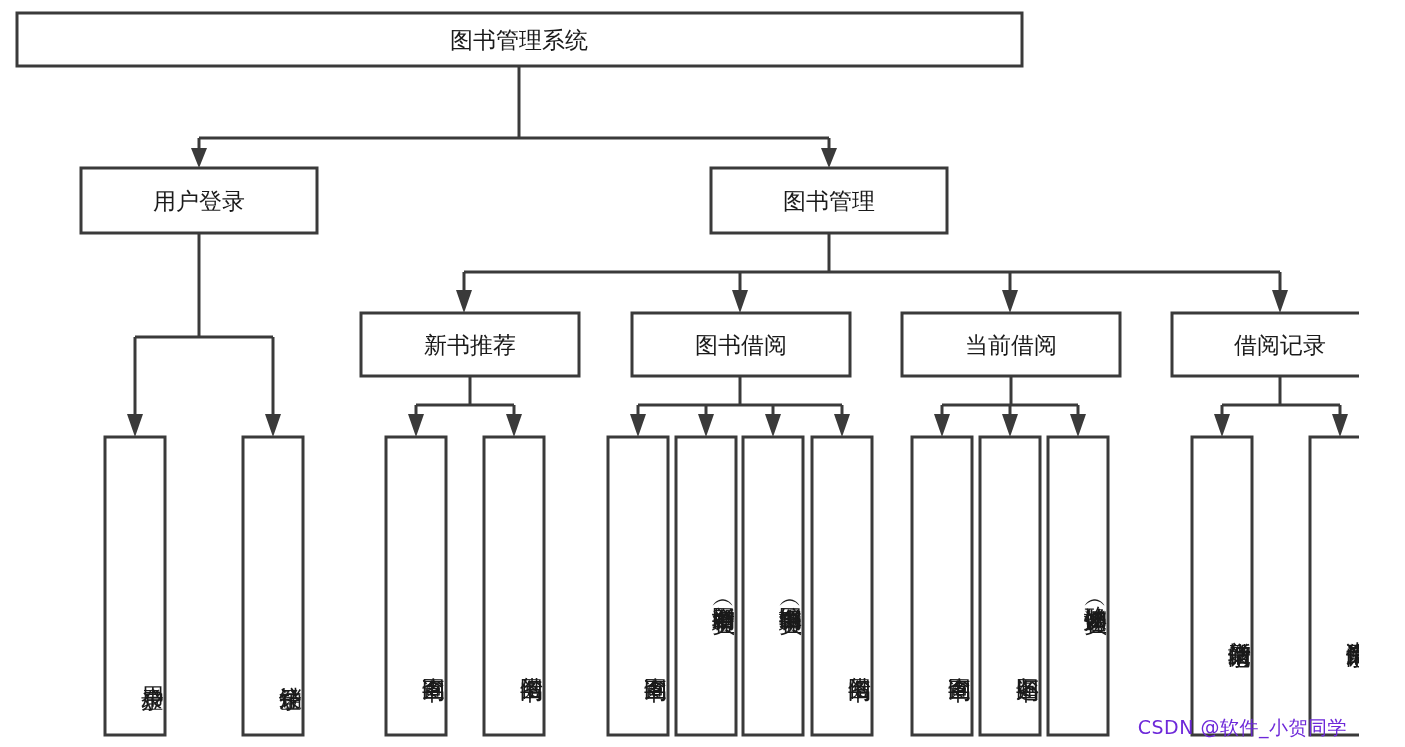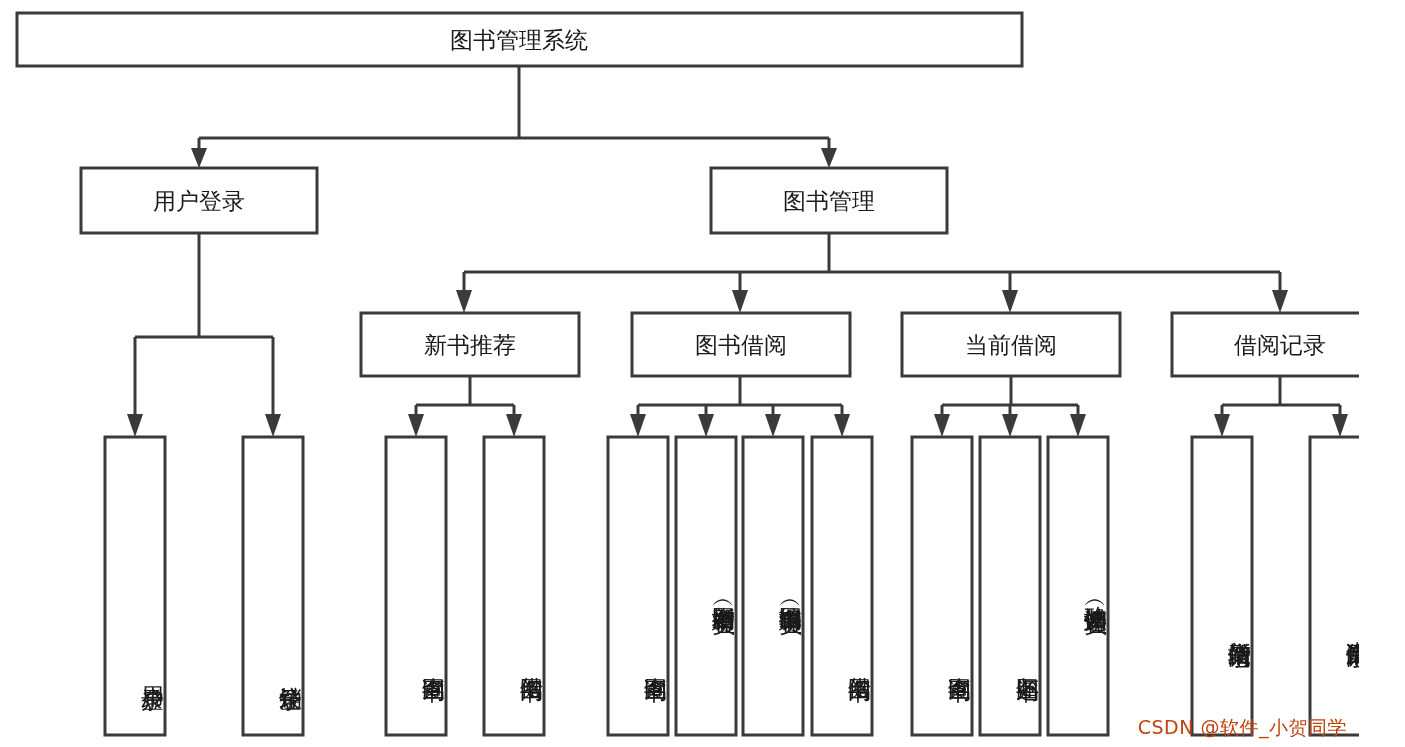--- a/index.html
+++ b/index.html
@@ -63,21 +63,21 @@
     text-align: left;
     white-space: nowrap;
     pointer-events: none;
   }
   .watermark {
     position: absolute;
     right: 12px;
     bottom: 6px;
     font-family: "DejaVu Sans", "Liberation Sans", sans-serif;
     font-size: 19px;
-    color: #c2410c;
+    color: #6d28d9;
     white-space: nowrap;
     letter-spacing: 0.5px;
   }
 </style>
 </head>
 <body>
 
 <div id="diagram-root">
 
   <svg id="flow-svg" viewBox="0 0 1405 747">

